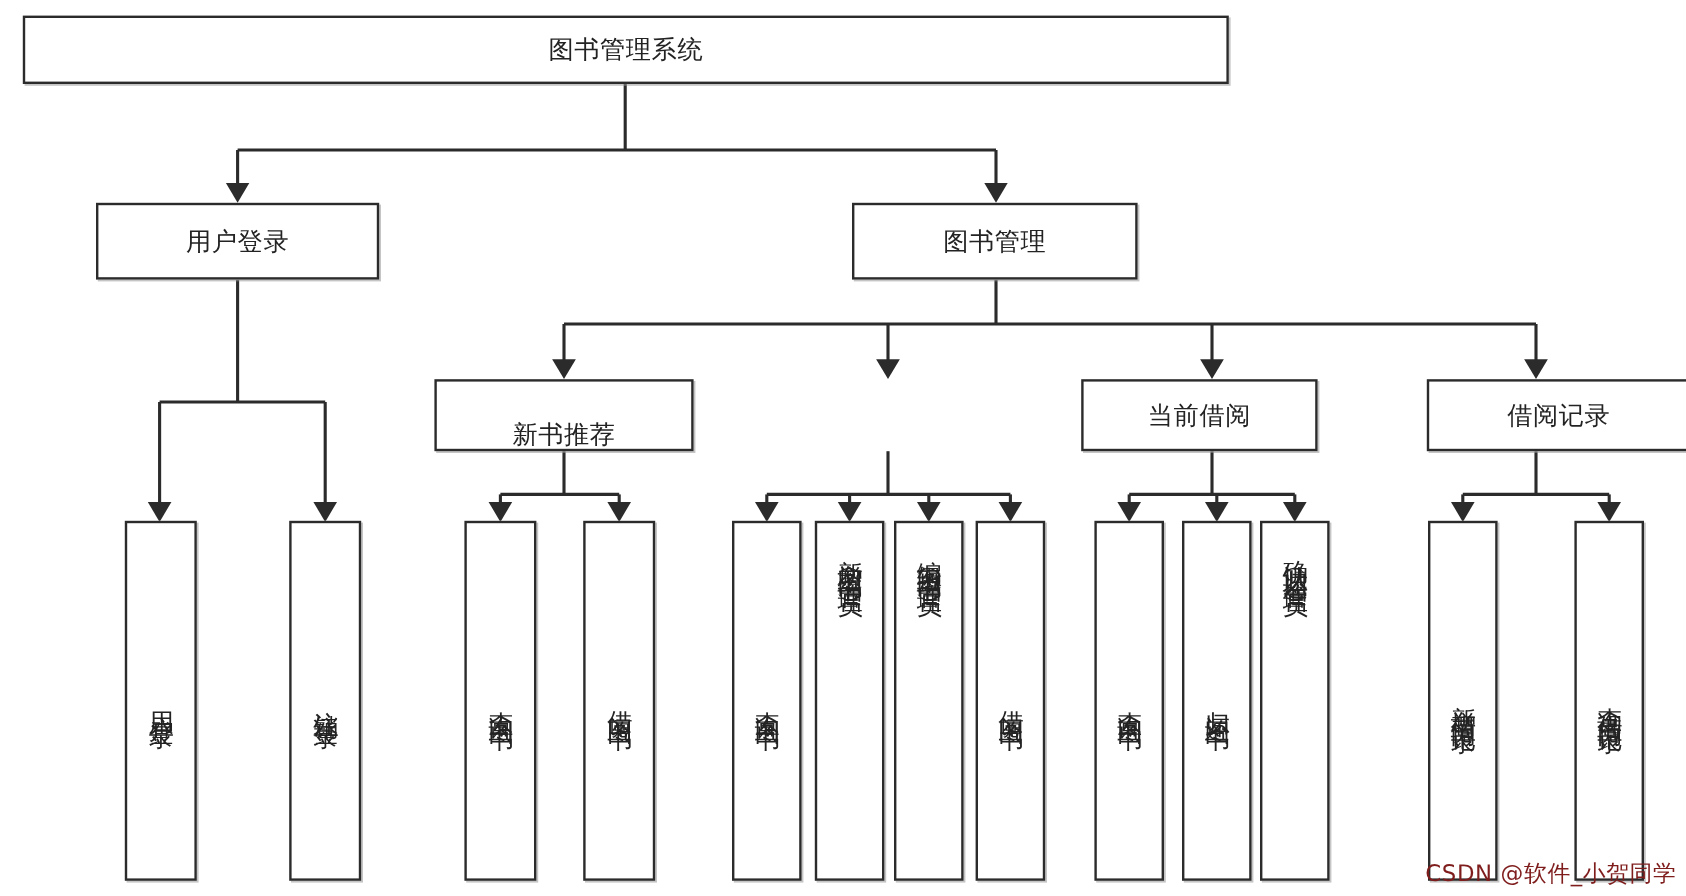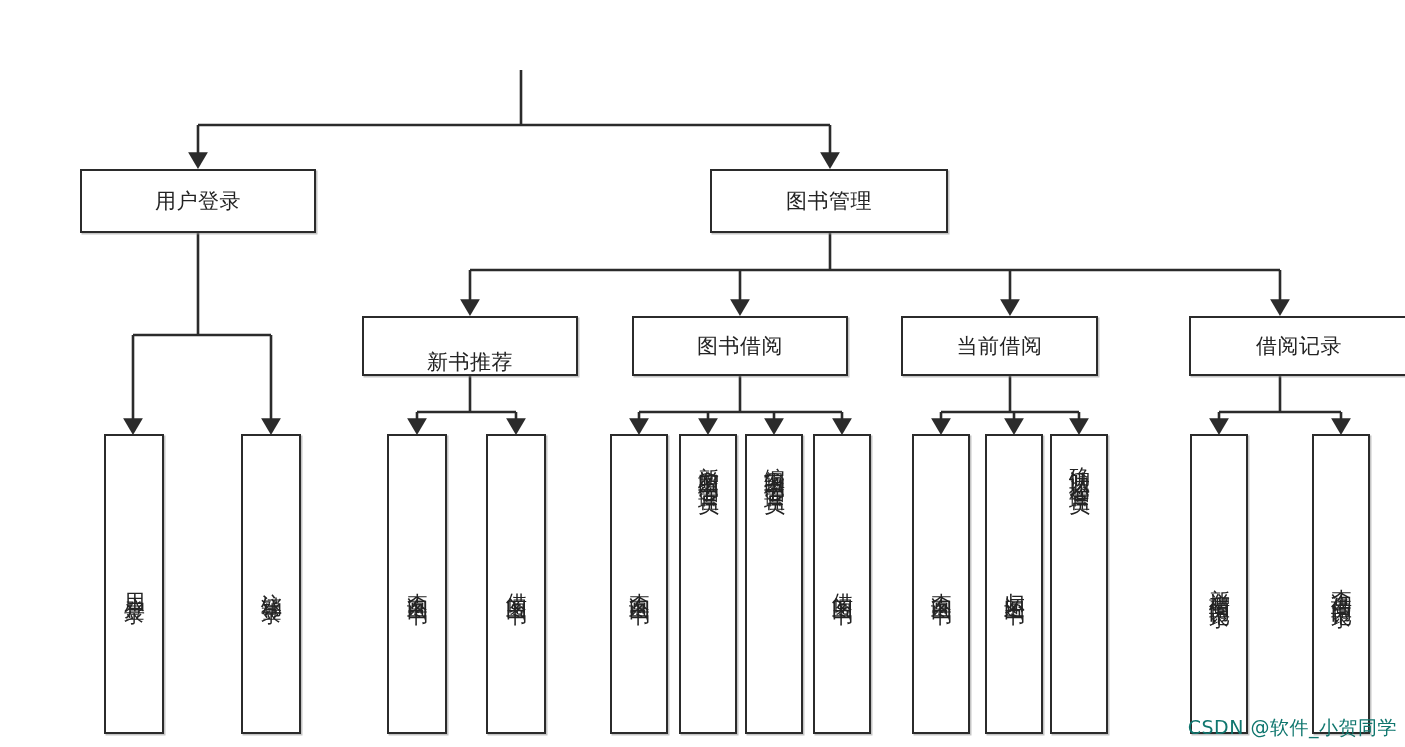--- a/index.html
+++ b/index.html
@@ -57,21 +57,21 @@
   }
   .node.vert.mid{
     align-items:center;
     padding-top:0;
   }
   #watermark{
     position:absolute;
     right:8px;
     bottom:6px;
     font-size:19px;
-    color:#0f766e;
+    color:#7f1d1d;
     letter-spacing:0.5px;
     z-index:5;
     white-space:nowrap;
     font-family:"DejaVu Sans","Liberation Sans",sans-serif;
   }
 </style>
 </head>
 <body>
 
 <div id="canvas">
@@ -119,33 +119,33 @@
       <path d="M1014,412 L1014,424" marker-end="url(#arw)"></path>
       <path d="M1079,412 L1079,424" marker-end="url(#arw)"></path>
 
       <path d="M1280,376 L1280,412"></path>
       <path d="M1219,412 L1341,412"></path>
       <path d="M1219,412 L1219,424" marker-end="url(#arw)"></path>
       <path d="M1341,412 L1341,424" marker-end="url(#arw)"></path>
     </g>
   </svg>
 
+  <div class="node" style="left:19px;top:13px;width:1005px;height:57px;">
+    <span class="lbl">图书管理系统</span>
+  </div>
 
   <div class="node" style="left:80px;top:169px;width:236px;height:64px;">
     <span class="lbl">用户登录</span>
   </div>
   <div class="node" style="left:710px;top:169px;width:238px;height:64px;">
     <span class="lbl">图书管理</span>
   </div>
 
   <div class="node" style="left:362px;top:316px;width:216px;height:60px;align-items:flex-end;">
     <span class="lbl">新书推荐</span>
-  </div>
-  <div class="node" style="left:632px;top:316px;width:216px;height:60px;">
-    <span class="lbl">图书借阅</span>
   </div>
   <div class="node" style="left:901px;top:316px;width:197px;height:60px;">
     <span class="lbl">当前借阅</span>
   </div>
   <div class="node" style="left:1172px;top:316px;width:220px;height:60px;margin-left:17px;">
     <span class="lbl">借阅记录</span>
   </div>
 
   <div class="node vert mid" style="left:104px;top:434px;width:60px;height:300px;">
     <span class="lbl">用户登录</span>

